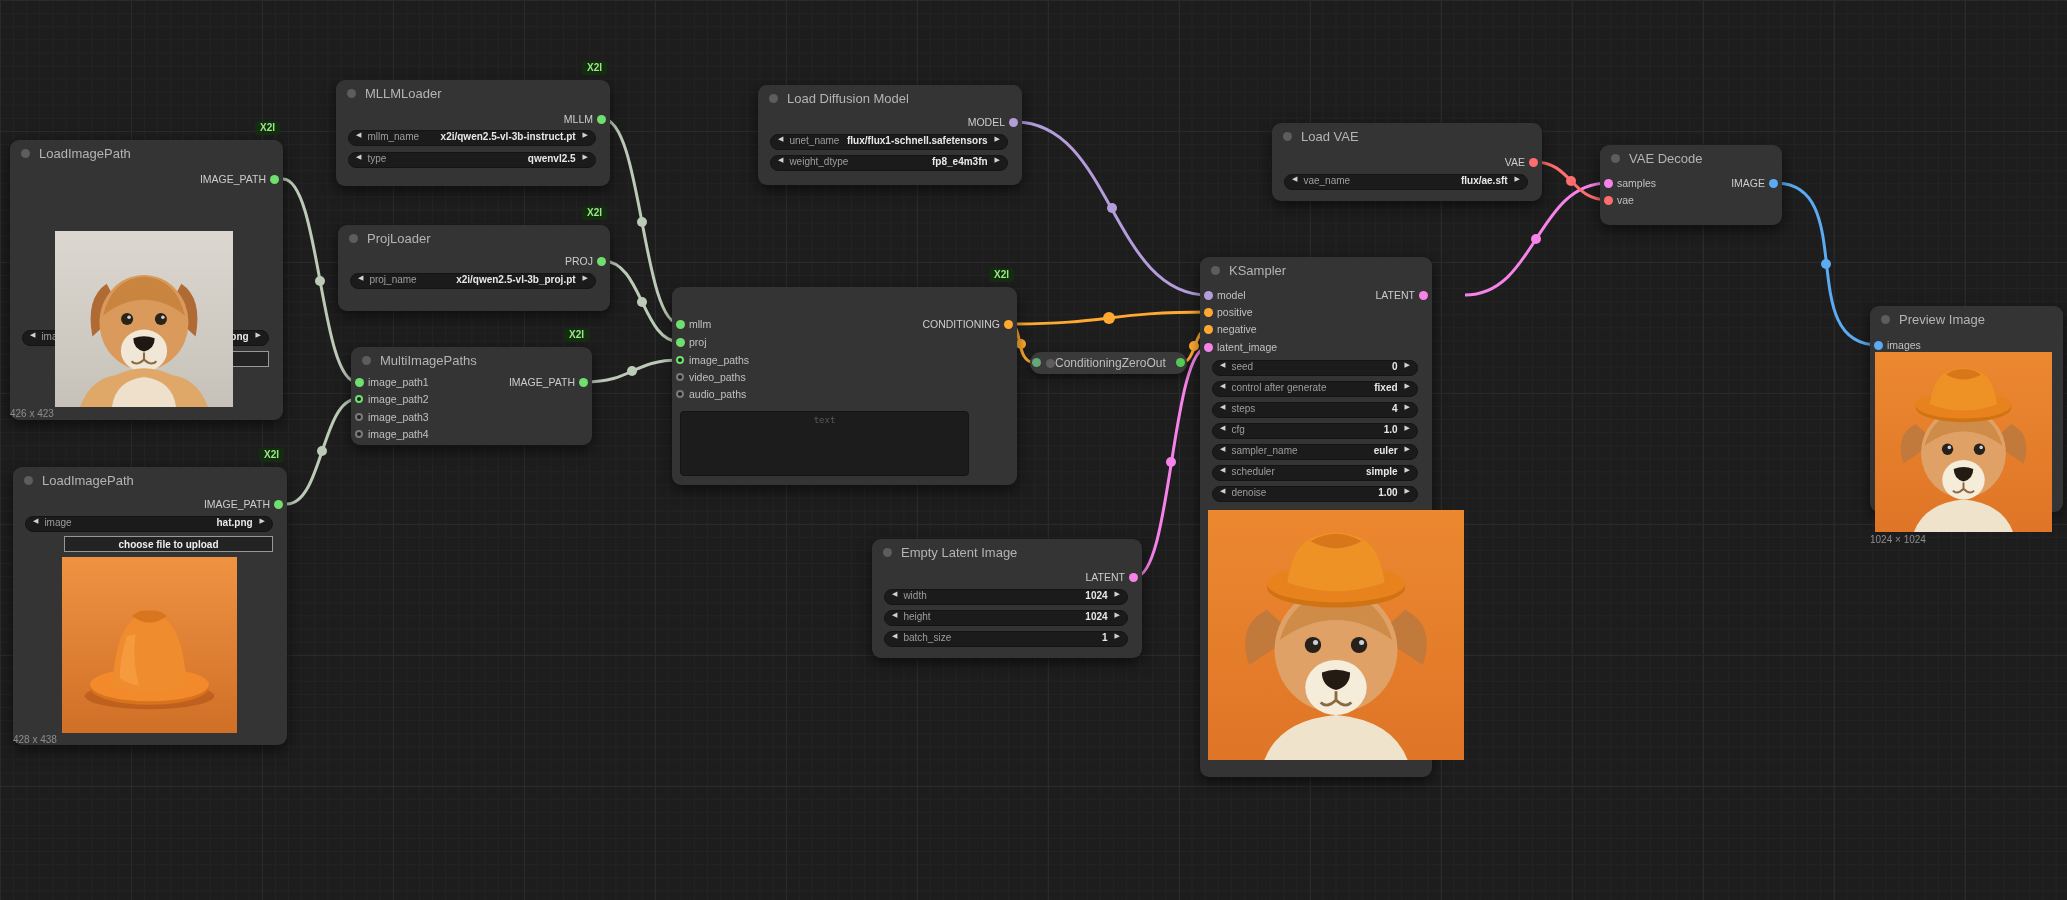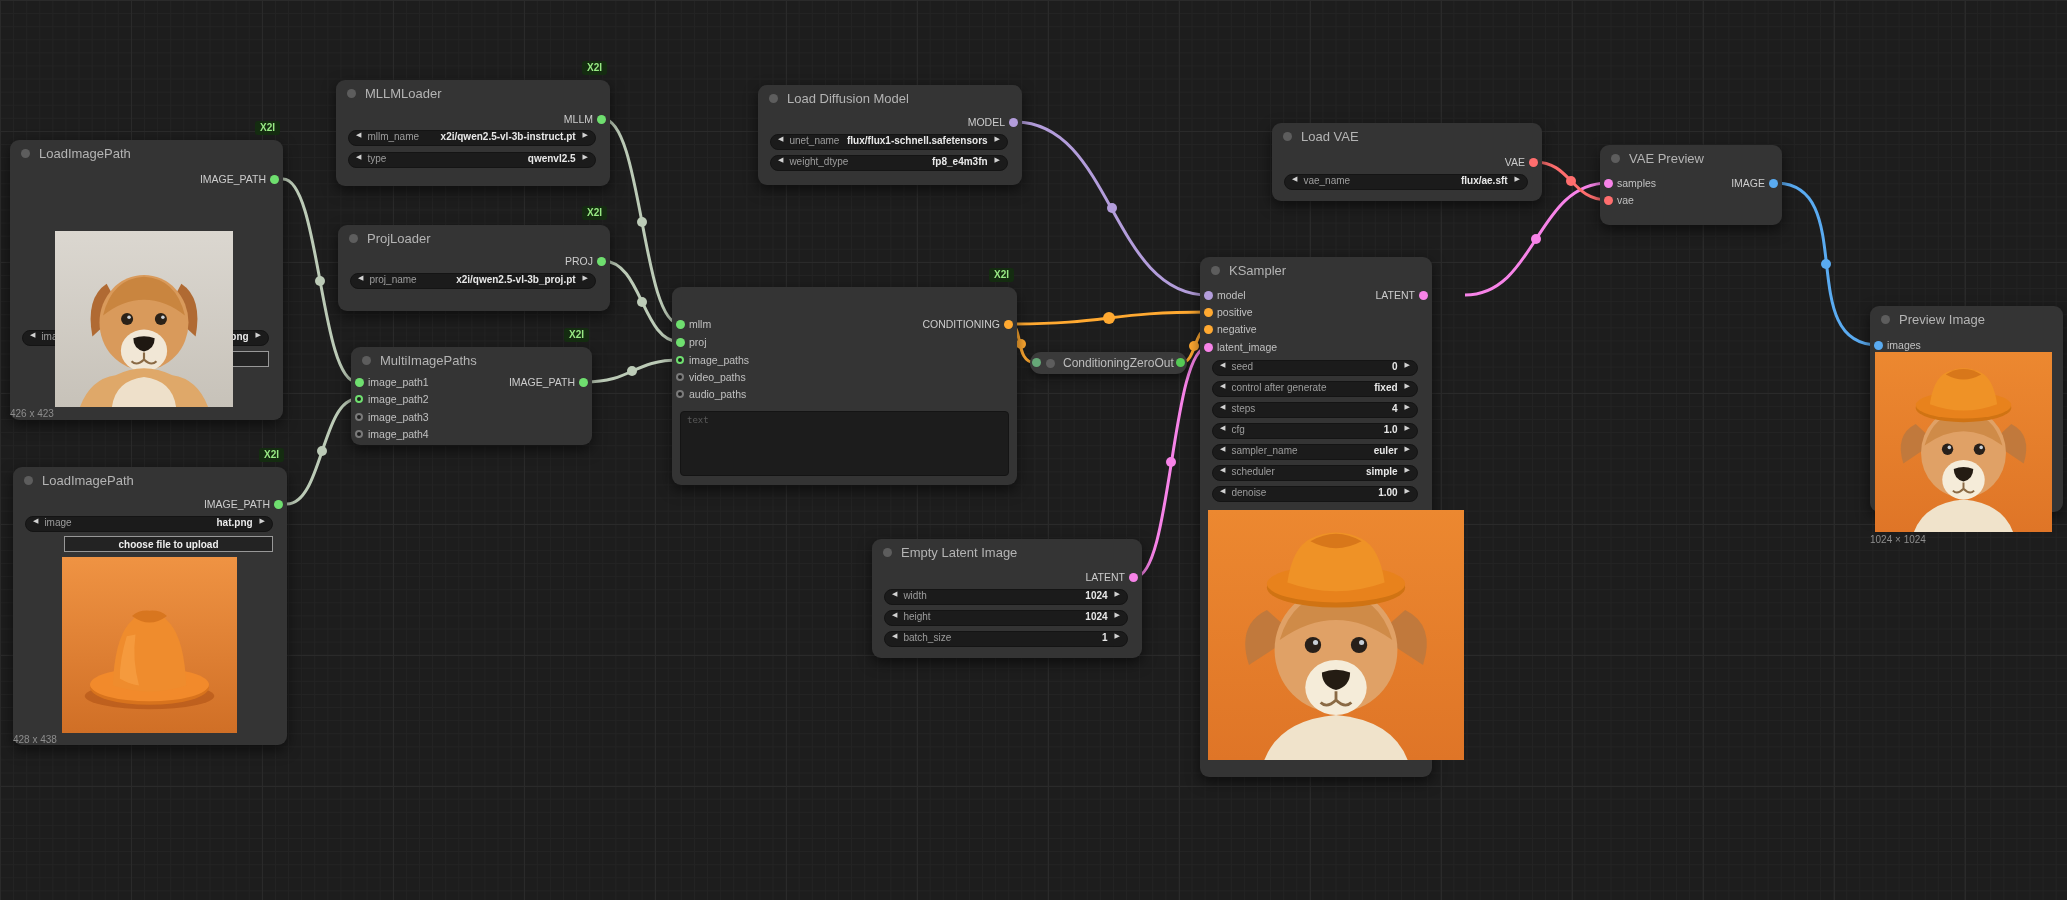--- a/index.html
+++ b/index.html
@@ -39,21 +39,21 @@
     border:1px solid #989898;display:flex;align-items:center;justify-content:center;
     font-size:10px;font-weight:bold;color:#efefef;box-sizing:border-box;cursor:pointer;margin-left:39px;}
   .nimg{position:absolute;overflow:hidden;background:#000;}
   .nimg svg{width:100%;height:100%;display:block;}
   .cap{position:absolute;left:0;right:0;font-size:10px;color:#8d8d8d;}
   .ta{position:absolute;background:#1c1c1c;border:1px solid #141414;border-radius:4px;
     color:#ddd;font-family:"DejaVu Sans Mono",monospace;font-size:9px;padding:3px 6px;
     resize:none;box-sizing:border-box;}
   .ta::placeholder{color:#585858;}
   .pill{position:absolute;background:#3a3a3a;border-radius:11px;box-shadow:0 4px 10px rgba(0,0,0,.5);
-    display:flex;align-items:center;gap:8px;padding:0 14px;color:#bdbdbd;font-size:12px;z-index:2;}
+    display:flex;align-items:center;padding:0 14px;color:#bdbdbd;font-size:12px;z-index:2;}
   .pdot{width:9px;height:9px;border-radius:50%;position:absolute;top:6px;}
 </style>
 </head>
 <body>
 
 <svg width="0" height="0" style="position:absolute">
   <defs>
     <linearGradient id="gbgdog" x1="0" y1="0" x2="0" y2="1">
       <stop offset="0" stop-color="#dbd7d0"></stop>
         <stop offset="1" stop-color="#c7c2b9"></stop>
@@ -308,21 +308,21 @@
       <span>video_paths</span>
     </div>
   <div class="slot in" style="top:100px">
       <span class="dot ring" style="border-color:#7a7a7a"></span>
       <span>audio_paths</span>
     </div>
   <div class="slot out" style="top:30px">
       <span>CONDITIONING</span>
       <span class="dot" style="background:#ffa931"></span>
     </div>
-  <textarea class="ta" style="left: 8px; top: 124px; width: 329px; height: 65px;" placeholder="text"></textarea>
+  <textarea class="ta" style="left: 8px; top: 124px; width: 289px; height: 65px; text-align: center;" placeholder="text"></textarea>
 </div>
 
 <div class="pill" style="left:1030px;top:352px;width:157px;height:22px;box-sizing:border-box">
   <span class="pdot" style="left:2px;background:#66a878"></span>
   <span class="hdot" style="margin-left:2px"></span>
   <span style="white-space:nowrap">ConditioningZeroOut</span>
   <span class="pdot" style="right:2px;background:#55c955"></span>
 </div>
 
 <div class="node" style="left:1272px;top:123px;width:270px;height:78px">
@@ -441,21 +441,21 @@
       <span class="arr">◀</span>
       <span class="wl">batch_size</span>
       <span class="wv">1</span>
       <span class="arr">▶</span>
     </div>
 </div>
 
 <div class="node" style="left:1600px;top:145px;width:182px;height:80px">
   <div class="hdr">
     <span class="hdot"></span>
-    <span>VAE Preview</span>
+    <span>VAE Decode</span>
   </div>
   <div class="slot in" style="top:31px">
       <span class="dot" style="background:#f783e8"></span>
       <span>samples</span>
     </div>
   <div class="slot in" style="top:48px">
       <span class="dot" style="background:#ff6e6e"></span>
       <span>vae</span>
     </div>
   <div class="slot out" style="top:31px">

